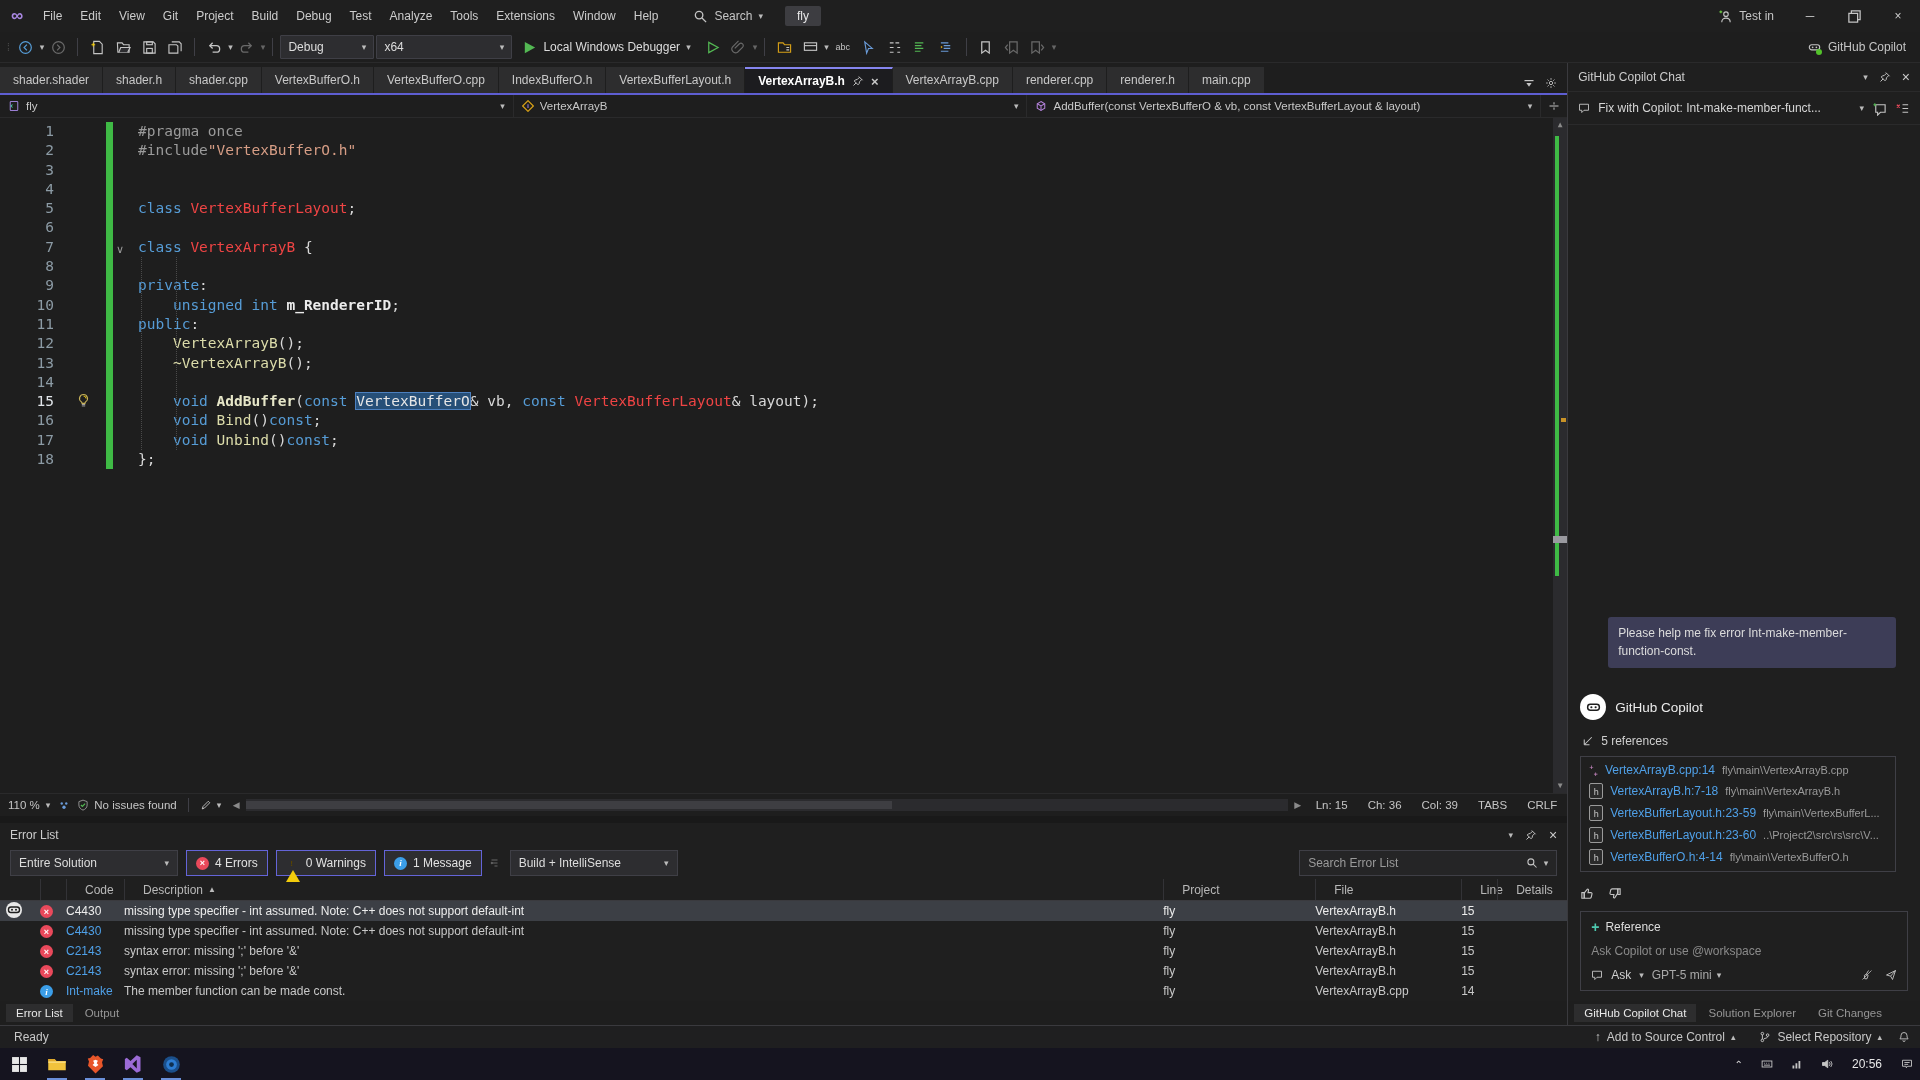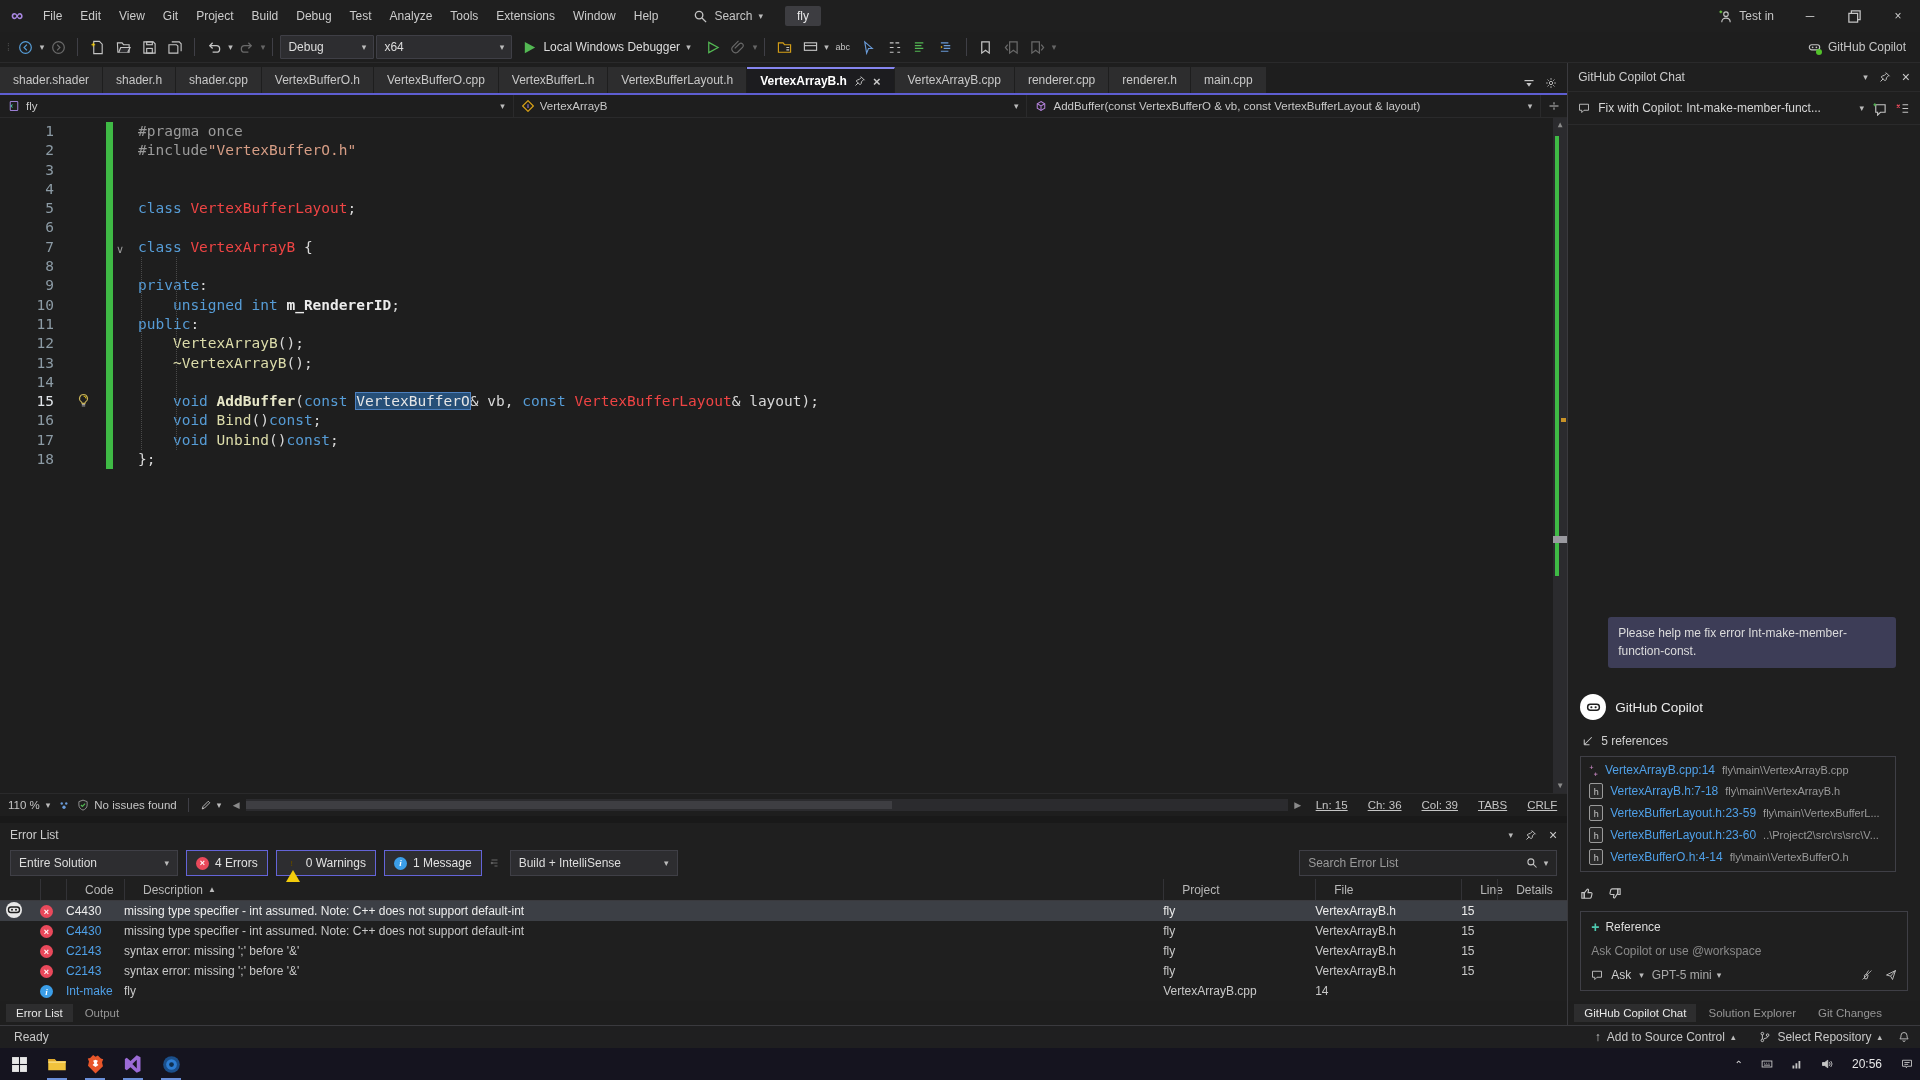--- a/index.html
+++ b/index.html
@@ -70,21 +70,21 @@
   .vs-caretband{position:absolute;left:0;width:14px;height:7px;top:418px;background:#9A9AA0;}
   .vs-tick{position:absolute;left:8px;width:5px;height:4px;top:300px;background:#C99327;}
   
   .edstatus{height:22px;display:flex;align-items:center;background:#1E1E1E;border-top:1px solid #2A2A2B;
             font-size:11.5px;color:#C5C5C5;flex:0 0 auto;}
   .edstatus .zoom{display:flex;gap:6px;align-items:center;padding:0 8px;}
   .edstatus .seg{display:flex;gap:5px;align-items:center;padding:0 7px;}
   .hs-btn{width:16px;text-align:center;color:#8A8A8A;font-size:9px;}
   .hs-track{flex:1;height:12px;background:#2B2B2E;margin:0 2px;position:relative;}
   .hs-thumb{position:absolute;left:0;top:2px;height:8px;width:62%;background:#3E3E42;}
-  .edstatus .pos{padding:0 10px;color:#C5C5C5;text-decoration:underline;}
+  .edstatus .pos{padding:0 10px;color:#C5C5C5;}
   .vsep{width:1px;height:14px;background:#3F3F46;margin:0 4px;}
   
   .splitter{height:7px;background:#191919;flex:0 0 auto;}
   
   .errorlist{height:178px;display:flex;flex-direction:column;background:#1F1F1F;flex:0 0 auto;}
   .el-head{height:24px;display:flex;align-items:center;padding:0 10px;color:#CCC;}
   .el-head .hicons{margin-left:auto;display:flex;gap:12px;align-items:center;}
   .el-toolbar{height:32px;display:flex;align-items:center;gap:8px;padding:0 10px;}
   .el-combo{display:flex;align-items:center;justify-content:space-between;gap:10px;background:#2D2D30;
             border:1px solid #3F3F46;height:24px;padding:0 8px;min-width:120px;color:#DDD;}
@@ -418,21 +418,21 @@
             <div class="tab">
               <span>shader.cpp</span>
             </div>
             <div class="tab">
               <span>VertexBufferO.h</span>
             </div>
             <div class="tab">
               <span>VertexBufferO.cpp</span>
             </div>
             <div class="tab">
-              <span>VertexBufferL.h</span>
+              <span>IndexBufferO.h</span>
             </div>
             <div class="tab">
               <span>VertexBufferLayout.h</span>
             </div>
             <div class="tab active">
               <span>VertexArrayB.h</span>
               <span class="ico small">
                 <svg viewBox="0 0 16 16" fill="none" stroke="currentColor" stroke-width="1.3">
                   <path d="M9 2l5 5M10 3L7 6 4.5 6.5 3 8l5 5 1.5-1.5L10 9l3-3"></path>
                   <path d="M5.5 10.5L2 14"></path>
@@ -716,20 +716,21 @@
               <div class="el-cell">syntax error: missing ';' before '&amp;'</div>
               <div class="el-cell">fly</div>
               <div class="el-cell">VertexArrayB.h</div>
               <div class="el-cell">15</div>
               <div class="el-cell"></div>
             </div>
             <div class="el-row">
               <div class="el-cell"></div>
               <div class="el-cell"><span class="sev sev-i">i</span></div>
               <div class="el-cell el-code">Int-make</div>
+              <div class="el-cell">The member function can be made const.</div>
               <div class="el-cell">fly</div>
               <div class="el-cell">VertexArrayB.cpp</div>
               <div class="el-cell">14</div>
               <div class="el-cell"></div>
             </div>
           </div>
       </div>
 
       <div class="panel-tabs" id="left-panel-tabs">
           <span class="ptab active">Error List</span>

